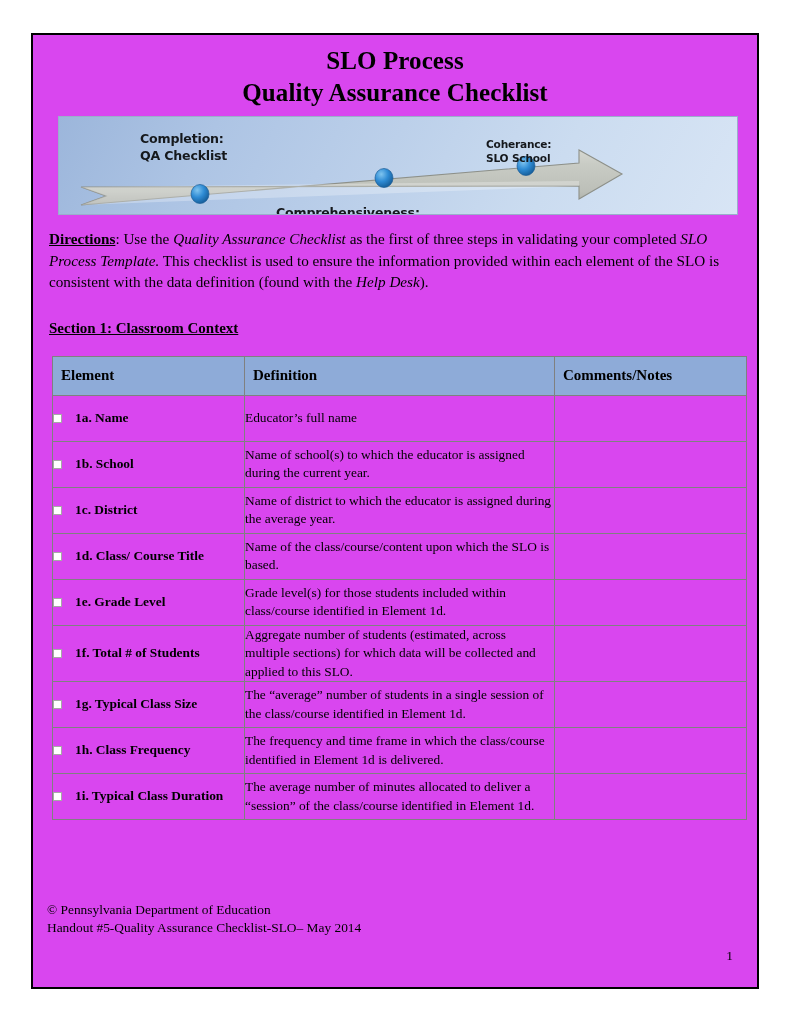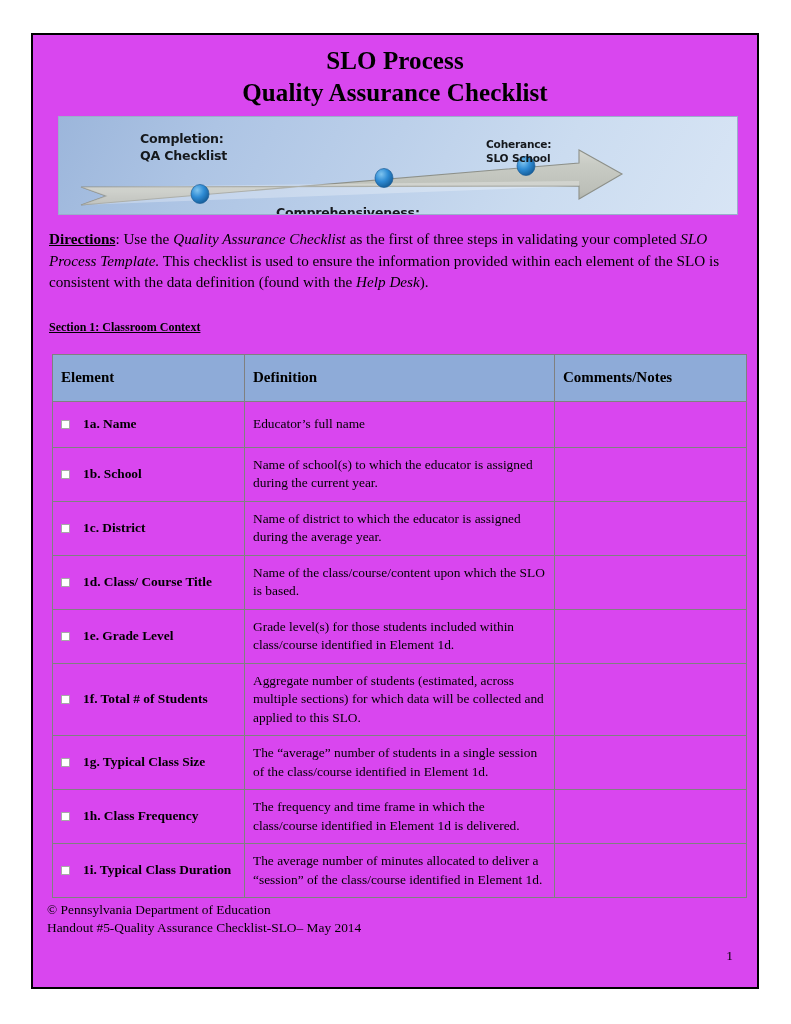--- a/index.html
+++ b/index.html
@@ -68,49 +68,49 @@
     font-size: 15.2px;
     line-height: 1.42;
     text-align: left;
   }
   .directions .lead { font-weight: bold; text-decoration: underline; margin-top: 39px; }
   .directions i { font-style: italic; }
 
   
   .section-heading {
     margin: 27px 2px 0 2px;
-    font-size: 12px;
+    font-size: 15px;
     font-weight: bold;
     text-decoration: underline;
     display: inline-block;
   }
 
   
   table.qa {
     margin: 19px 0 0 5px;
     width: 694px;
     border-collapse: collapse;
     table-layout: fixed;
   }
   table.qa col.c1 { width: 192px; }
   table.qa col.c2 { width: 310px; }
   table.qa col.c3 { width: 192px; }
 
   table.qa th, table.qa td {
     border: 1px solid #808080;
     vertical-align: middle;
-    padding: 8px;
+    padding: 0;
   }
   table.qa thead th {
     background: #8eabd8;
     font-weight: bold;
     font-size: 15px;
     text-align: left;
     padding: 5px 8px 6px 8px;
-    height: 47px;
+    height: 39px;
   }
   td.el-cell {
     padding: 8px 6px 8px 10px;
     height: 46px;
   }
   .el-wrap { display: flex; align-items: center; gap: 13px; }
   .chk {
     flex: 0 0 auto;
     width: 9px; height: 9px;
     border: 1px solid #a8a8a8;

